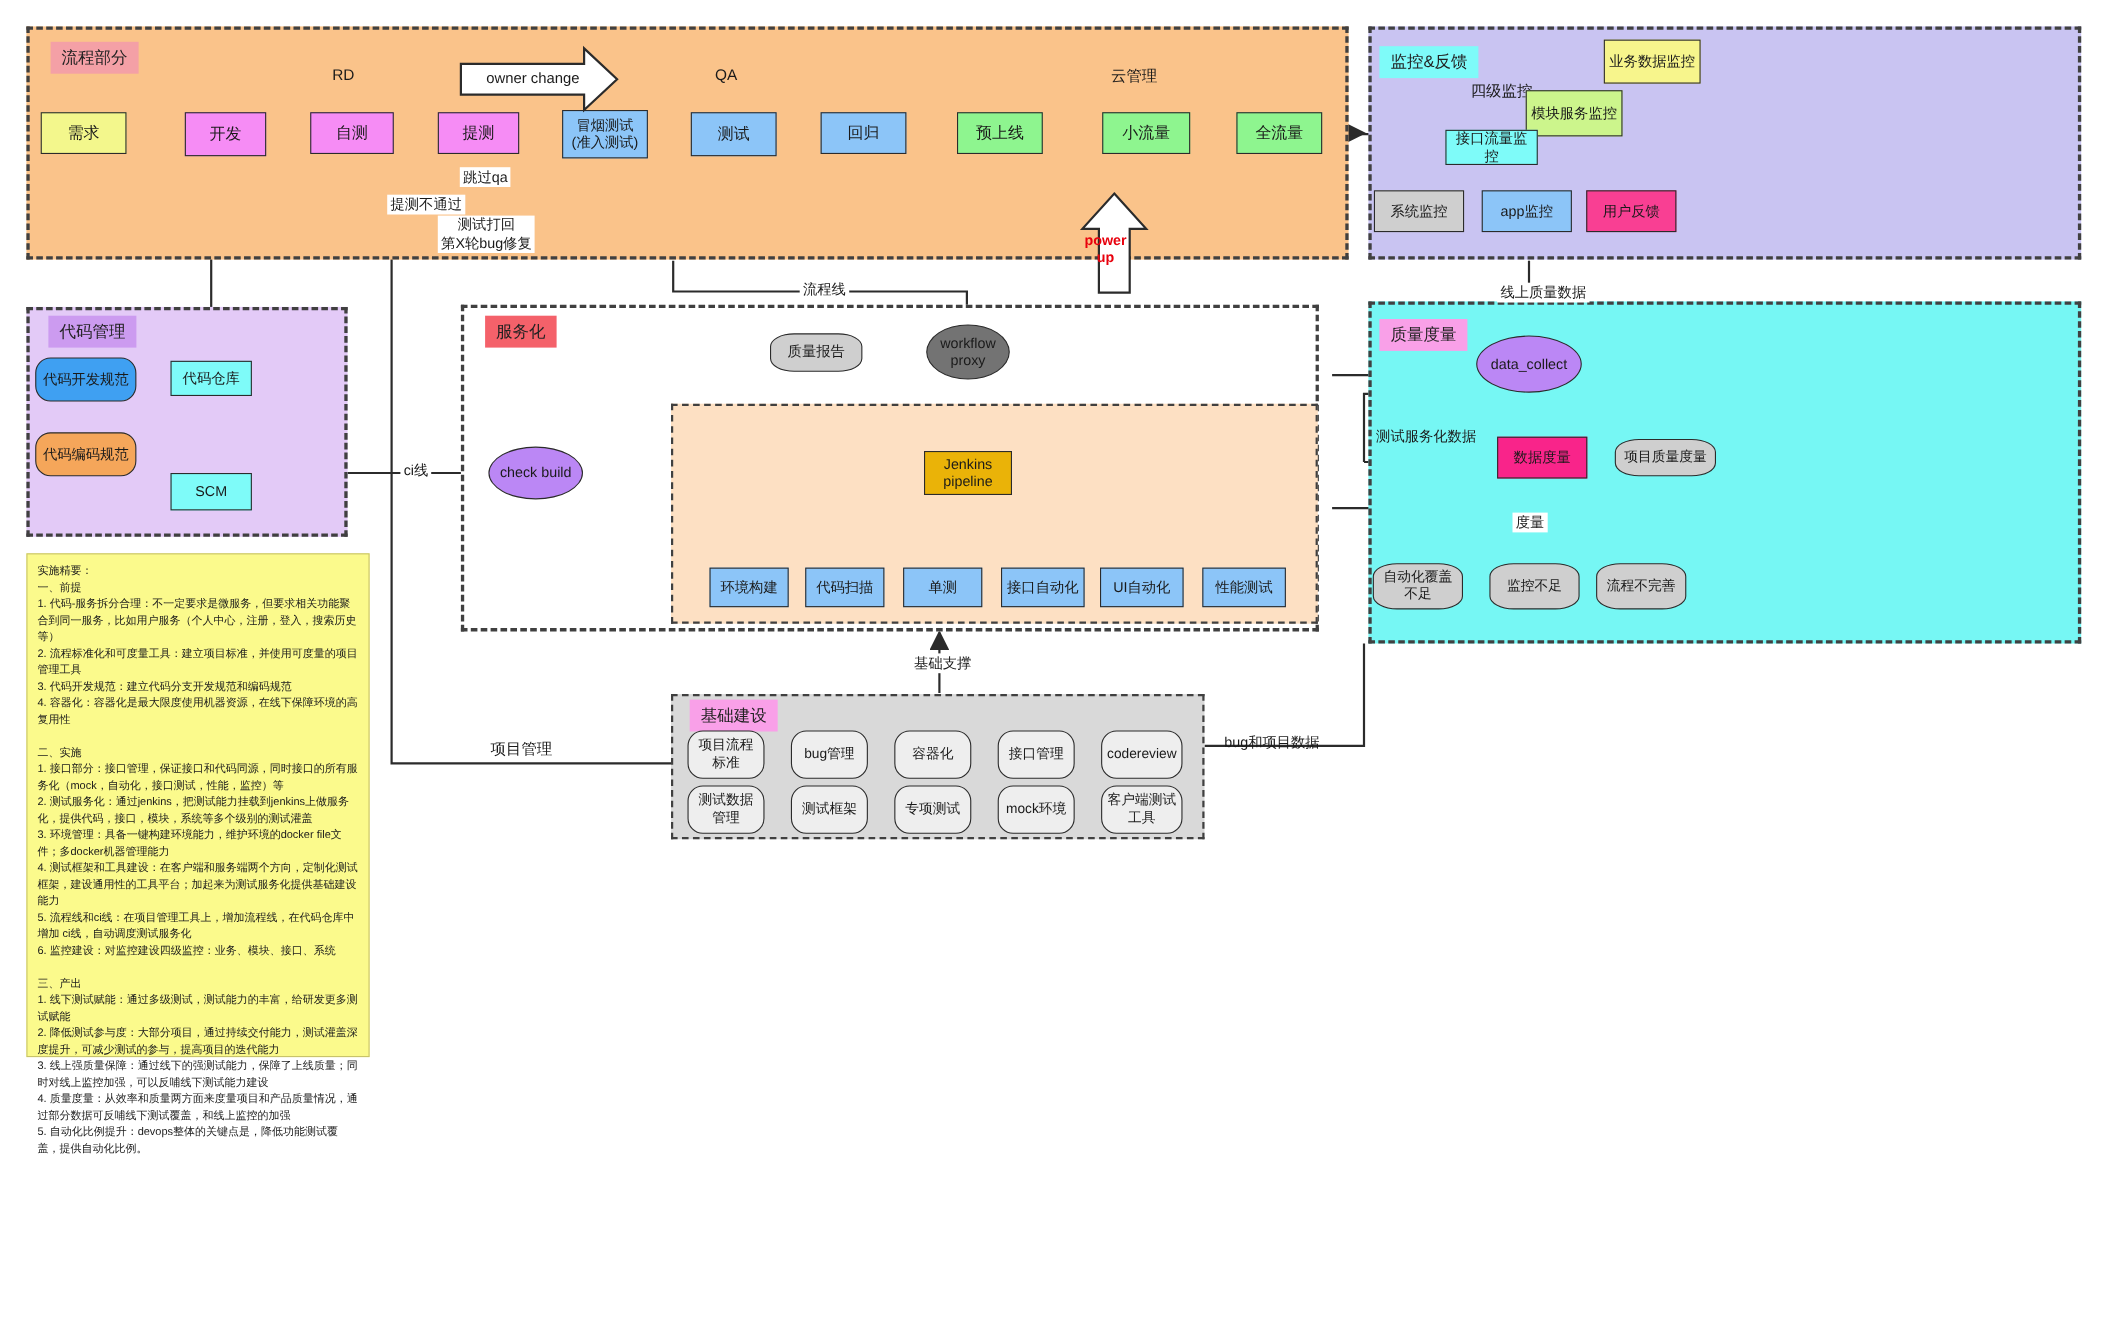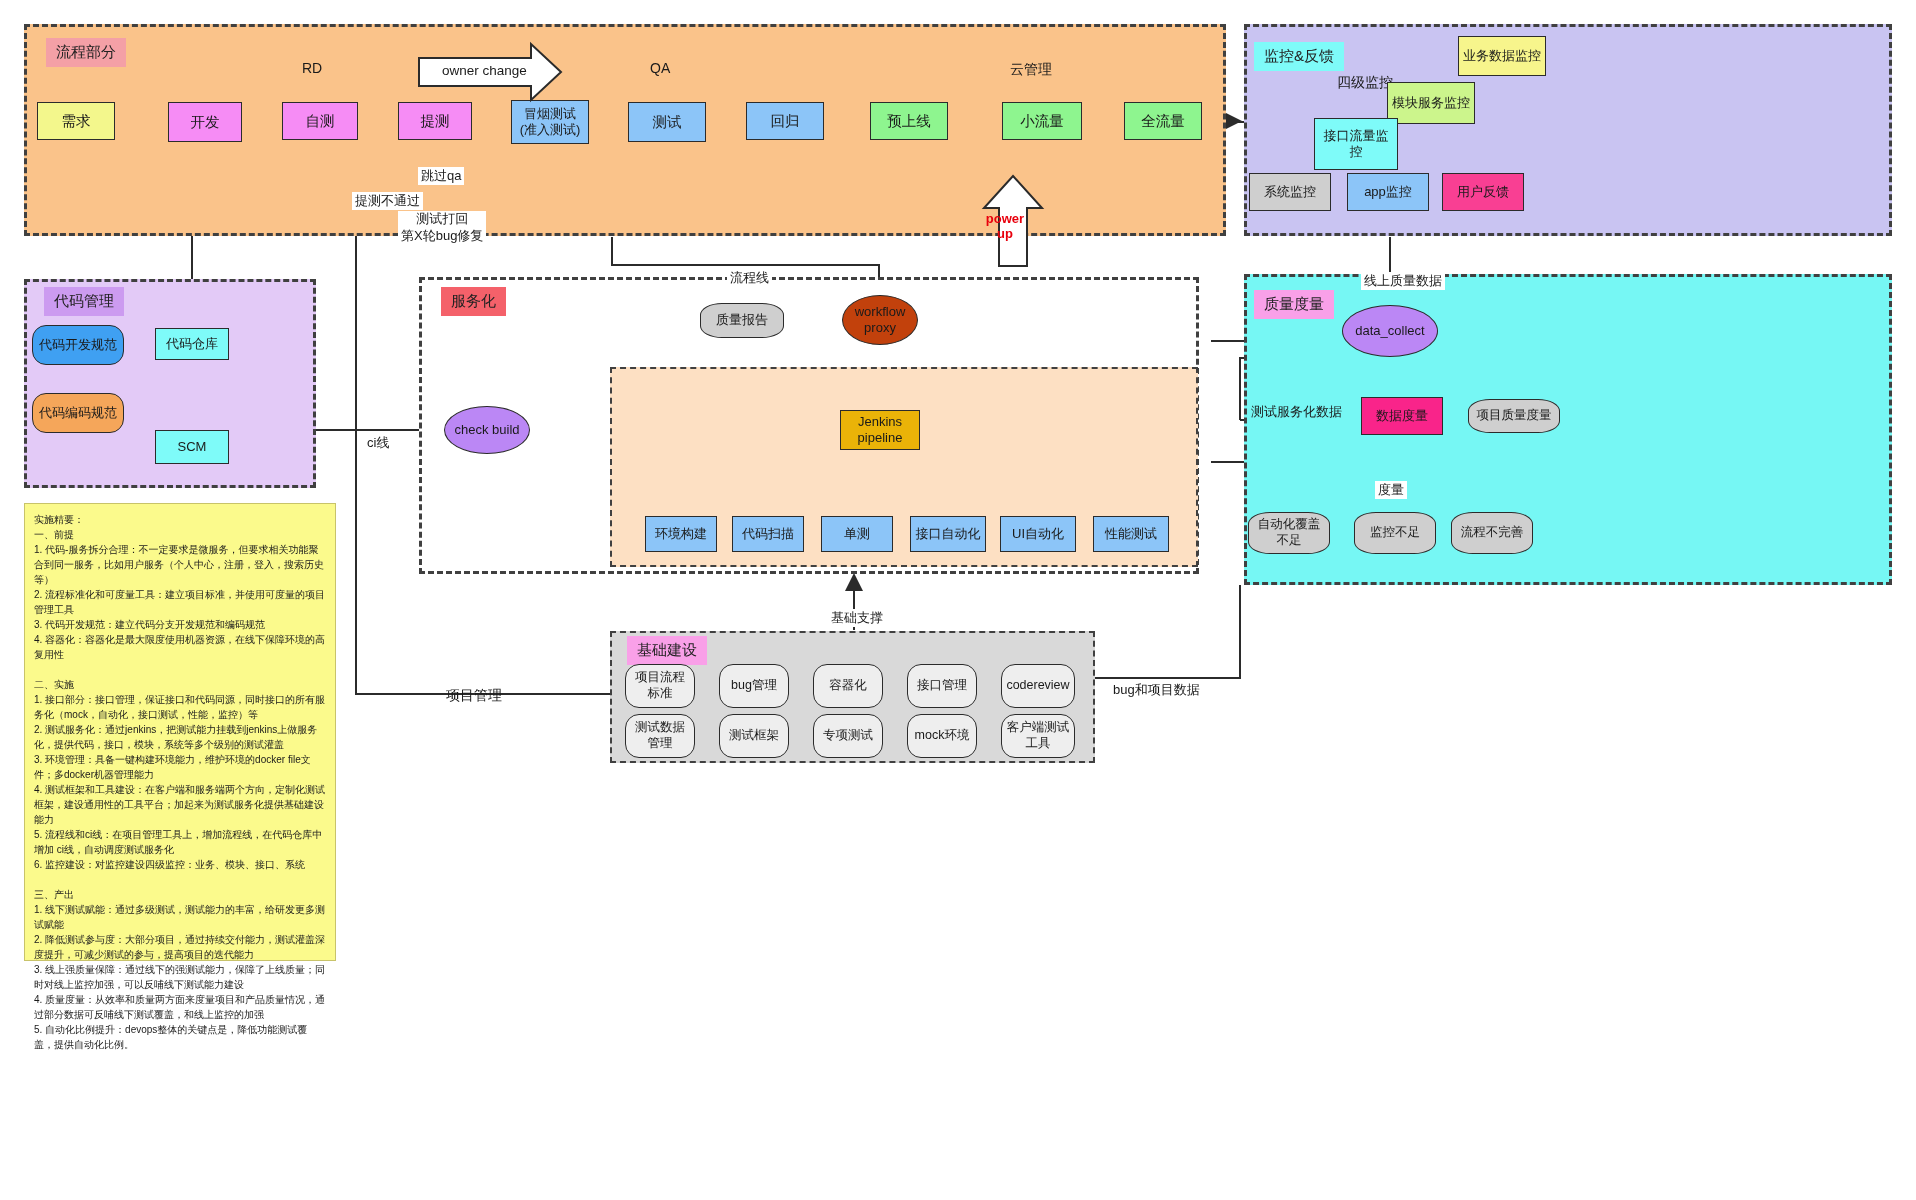--- a/index.html
+++ b/index.html
@@ -7,21 +7,21 @@
   #stage{position:relative;width:1916px;height:1200px;overflow:hidden;background:#fff;}
   .abs{position:absolute;box-sizing:border-box;}
   .zone{border:3px dashed #404040;}
   .zone-title{position:absolute;font-size:15px;color:#222;padding:5px 10px;white-space:nowrap;}
   .node{position:absolute;box-sizing:border-box;border:1.6px solid #2b2b2b;
         display:flex;align-items:center;justify-content:center;text-align:center;
         font-size:14.5px;color:#1a1a1a;line-height:1.25;padding:2px 4px;}
   .ellipse{border-radius:50%;}
   .round{border-radius:14px;}
   .cyl{border-radius:22px/12px;}
-  .lbl{position:absolute;font-size:13px;color:#1a1a1a;background:#fff;padding:0 3px;white-space:nowrap;margin-top:15px;}
+  .lbl{position:absolute;font-size:13px;color:#1a1a1a;background:#fff;padding:0 3px;white-space:nowrap;}
   .lbl.nobg{background:transparent;}
   .plain{position:absolute;font-size:14px;color:#1a1a1a;white-space:nowrap;}
   svg.lay{position:absolute;left:0;top:0;width:1916px;height:1200px;overflow:visible;pointer-events:none;}
   .note{position:absolute;box-sizing:border-box;border:1px solid #c8c36a;
         font-size:10px;line-height:1.5;color:#1a1a1a;padding:8px 9px;white-space:pre-wrap;}
   .powerup{position:absolute;color:#e8000d;font-weight:bold;font-size:13px;text-align:center;line-height:1.15;}
 </style>
 </head>
 <body>
 
@@ -164,32 +164,32 @@
 第X轮bug修复</span></div>
 
   <svg class="lay">
     <path d="M1013,176 L1042,208 L1027,208 L1027,266 L999,266 L999,208 L984,208 Z" fill="#ffffff" stroke="#2b2b2b" stroke-width="2"></path>
   </svg>
   <div class="powerup" style="left:974px;top:212px;width:62px;white-space:pre-line;"><span>power
 up</span></div>
 
   <div class="node" style="left:1458px;top:36px;width:88px;height:40px;background:#f7f58c;font-size:13px;">业务数据监控</div>
   <div class="node" style="left:1387px;top:82px;width:88px;height:42px;background:#ccf58c;font-size:13px;">模块服务监控</div>
-  <div class="node" style="left:1314px;top:118px;width:84px;height:52px;background:#7efbf9;font-size:13px;">接口流量监控</div>
+  <div class="node" style="left:1314px;top:118px;width:84px;height:32px;background:#7efbf9;font-size:13px;">接口流量监控</div>
   <div class="node" style="left:1249px;top:173px;width:82px;height:38px;background:#cfcfcf;font-size:13px;">系统监控</div>
   <div class="node" style="left:1347px;top:173px;width:82px;height:38px;background:#8cc5f8;font-size:13px;">app监控</div>
   <div class="node" style="left:1442px;top:173px;width:82px;height:38px;background:#f93f93;font-size:13px;">用户反馈</div>
 
   <div class="node round" style="left:32px;top:325px;width:92px;height:40px;background:#3fa0f2;font-size:13px;">代码开发规范</div>
   <div class="node round" style="left:32px;top:393px;width:92px;height:40px;background:#f5a65a;font-size:13px;">代码编码规范</div>
   <div class="node" style="left:155px;top:328px;width:74px;height:32px;background:#7efbf9;font-size:13px;">代码仓库</div>
   <div class="node" style="left:155px;top:430px;width:74px;height:34px;background:#7efbf9;font-size:13px;">SCM</div>
 
   <div class="node cyl" style="left:700px;top:303px;width:84px;height:35px;background:#cfcfcf;font-size:13px;">质量报告</div>
-  <div class="node ellipse" style="left:842px;top:295px;width:76px;height:50px;background:#c2410c;white-space:pre-line;font-size:13px;"><span>workflow
+  <div class="node ellipse" style="left:842px;top:295px;width:76px;height:50px;background:#737373;white-space:pre-line;font-size:13px;"><span>workflow
 proxy</span></div>
   <div class="node ellipse" style="left:444px;top:406px;width:86px;height:48px;background:#bb87f5;font-size:13px;">check build</div>
   <div class="node" style="left:840px;top:410px;width:80px;height:40px;background:#eab308;white-space:pre-line;font-size:13px;"><span>Jenkins
 pipeline</span></div>
 
   <div class="node" style="left:645px;top:516px;width:72px;height:36px;background:#8cc5f8;font-size:13px;">环境构建</div>
   <div class="node" style="left:732px;top:516px;width:72px;height:36px;background:#8cc5f8;font-size:13px;">代码扫描</div>
   <div class="node" style="left:821px;top:516px;width:72px;height:36px;background:#8cc5f8;font-size:13px;">单测</div>
   <div class="node" style="left:910px;top:516px;width:76px;height:36px;background:#8cc5f8;font-size:13px;">接口自动化</div>
   <div class="node" style="left:1000px;top:516px;width:76px;height:36px;background:#8cc5f8;font-size:13px;">UI自动化</div>

